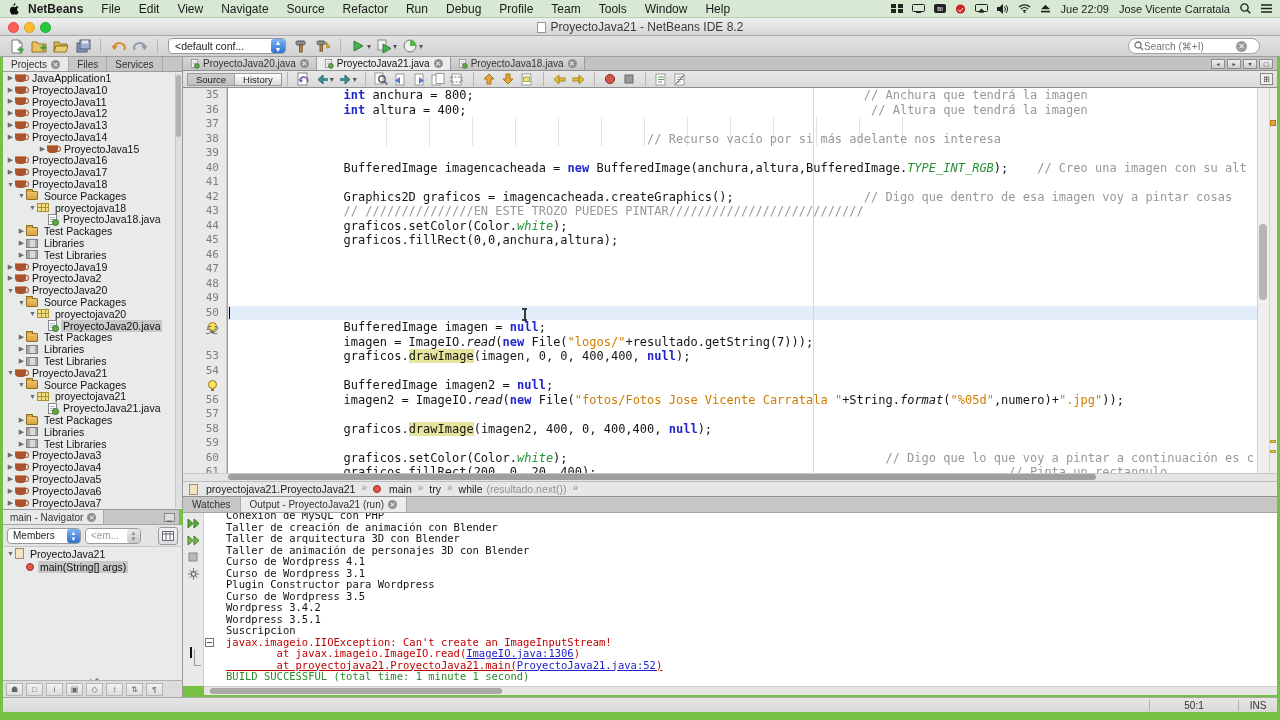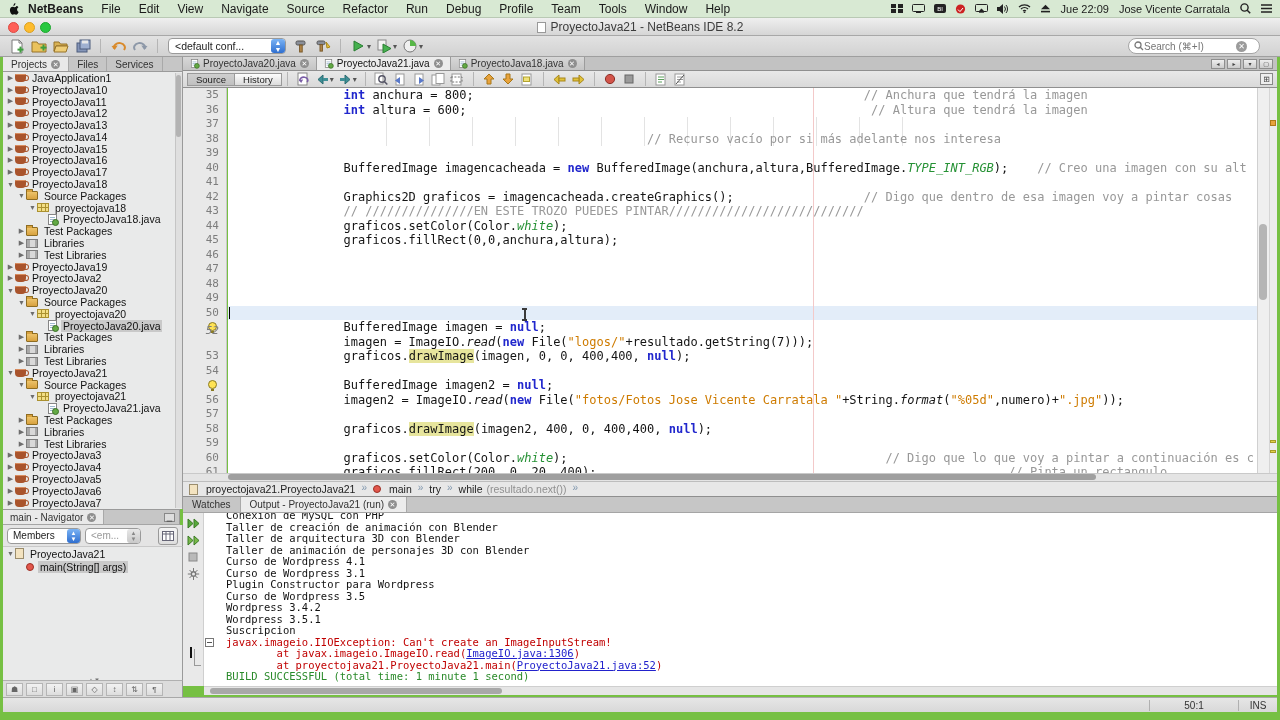--- a/index.html
+++ b/index.html
@@ -407,21 +407,21 @@
       <div class="trow" style="padding-left: 3px;">
         <span class="arr">▶</span>
         <span class="ti ti-project"></span>
         <span class="lbl">ProyectoJava13</span>
       </div>
       <div class="trow" style="padding-left: 3px;">
         <span class="arr">▶</span>
         <span class="ti ti-project"></span>
         <span class="lbl">ProyectoJava14</span>
       </div>
-      <div class="trow" style="padding-left: 3px;">
+      <div class="trow" style="padding-left: 3px; margin-left: 32px;">
         <span class="arr">▶</span>
         <span class="ti ti-project"></span>
         <span class="lbl">ProyectoJava15</span>
       </div>
       <div class="trow" style="padding-left: 3px;">
         <span class="arr">▶</span>
         <span class="ti ti-project"></span>
         <span class="lbl">ProyectoJava16</span>
       </div>
       <div class="trow" style="padding-left: 3px;">
@@ -793,21 +793,21 @@
       </div>
       <div class="gln" style="top: 304.5px;">56</div>
       <div class="gln" style="top: 319px;">57</div>
       <div class="gln" style="top: 333.5px;">58</div>
       <div class="gln" style="top: 348px;">59</div>
       <div class="gln" style="top: 362.5px;">60</div>
       <div class="gln" style="top: 377px;">61</div>
     </div>
   <div id="code" class="abs">
       <div class="cln" style="top: 0px;"><span class="tok-p">                </span><span class="tok-k">int</span><span class="tok-p"> anchura = 800;</span><span class="tok-c">                                                      // Anchura que tendrá la imagen</span></div>
-      <div class="cln" style="top: 14.5px;"><span class="tok-p">                </span><span class="tok-k">int</span><span class="tok-p"> altura = 600;</span><span class="tok-c">                                                        // Altura que tendrá la imagen</span></div>
+      <div class="cln" style="top: 14.5px;"><span class="tok-p">                </span><span class="tok-k">int</span><span class="tok-p"> altura = 400;</span><span class="tok-c">                                                        // Altura que tendrá la imagen</span></div>
       <div class="cln guides" style="top: 29px;"></div>
       <div class="cln guides" style="top: 43.5px;"><span class="tok-c">                                                          // Recurso vacío por si más adelante nos interesa</span></div>
       <div class="cln" style="top: 58px;"></div>
       <div class="cln" style="top: 72.5px;"><span class="tok-p">                BufferedImage imagencacheada = </span><span class="tok-k">new</span><span class="tok-p"> BufferedImage(anchura,altura,BufferedImage.</span><span class="tok-gi">TYPE_INT_RGB</span><span class="tok-p">);</span><span class="tok-c">    // Creo una imagen con su alt</span></div>
       <div class="cln" style="top: 87px;"></div>
       <div class="cln" style="top: 101.5px;"><span class="tok-p">                Graphics2D graficos = imagencacheada.createGraphics();</span><span class="tok-c">                  // Digo que dentro de esa imagen voy a pintar cosas</span></div>
       <div class="cln" style="top: 116px;"><span class="tok-p">                </span><span class="tok-c">// ///////////////EN ESTE TROZO PUEDES PINTAR///////////////////////////</span></div>
       <div class="cln" style="top: 130.5px;"><span class="tok-p">                graficos.setColor(Color.</span><span class="tok-gi">white</span><span class="tok-p">);</span></div>
       <div class="cln" style="top: 145px;"><span class="tok-p">                graficos.fillRect(0,0,anchura,altura);</span></div>
       <div class="cln" style="top: 159.5px;"></div>
@@ -903,21 +903,21 @@
       <div class="cline out" style="top: 31.5px;"><span>Taller de animación de personajes 3D con Blender</span></div>
       <div class="cline out" style="top: 43px;"><span>Curso de Wordpress 4.1</span></div>
       <div class="cline out" style="top: 54.5px;"><span>Curso de Wordpress 3.1</span></div>
       <div class="cline out" style="top: 66px;"><span>Plugin Constructor para Wordpress</span></div>
       <div class="cline out" style="top: 77.5px;"><span>Curso de Wordpress 3.5</span></div>
       <div class="cline out" style="top: 89px;"><span>Wordpress 3.4.2</span></div>
       <div class="cline out" style="top: 100.5px;"><span>Wordpress 3.5.1</span></div>
       <div class="cline out" style="top: 112px;"><span>Suscripcion</span></div>
       <div class="cline err" style="top: 123.5px;"><span class="fold"></span><span>javax.imageio.IIOException: Can't create an ImageInputStream!</span></div>
       <div class="cline err" style="top: 135px;"><span>        at javax.imageio.ImageIO.read(</span><span class="lnk">ImageIO.java:1306</span><span>)</span></div>
-      <div class="cline err" style="top: 146.5px;"><span>        at proyectojava21.ProyectoJava21.main(</span><span class="lnk">ProyectoJava21.java:52</span><span>)</span></div>
+      <div class="cline err" style="top: 146.5px; text-decoration: underline;"><span>        at proyectojava21.ProyectoJava21.main(</span><span class="lnk">ProyectoJava21.java:52</span><span>)</span></div>
       <div class="cline ok" style="top: 158px;"><span>BUILD SUCCESSFUL (total time: 1 minute 1 second)</span></div>
     </div>
   <div id="stk-rail" class="abs"></div>
   <div id="out-caret" class="abs"></div>
   <div id="out-hscroll" class="abs"></div>
   <div id="out-hthumb" class="abs"></div>
 
   <div id="statusbar" class="abs">
     <span id="sb-spacer"></span>
     <span class="sep"></span>

